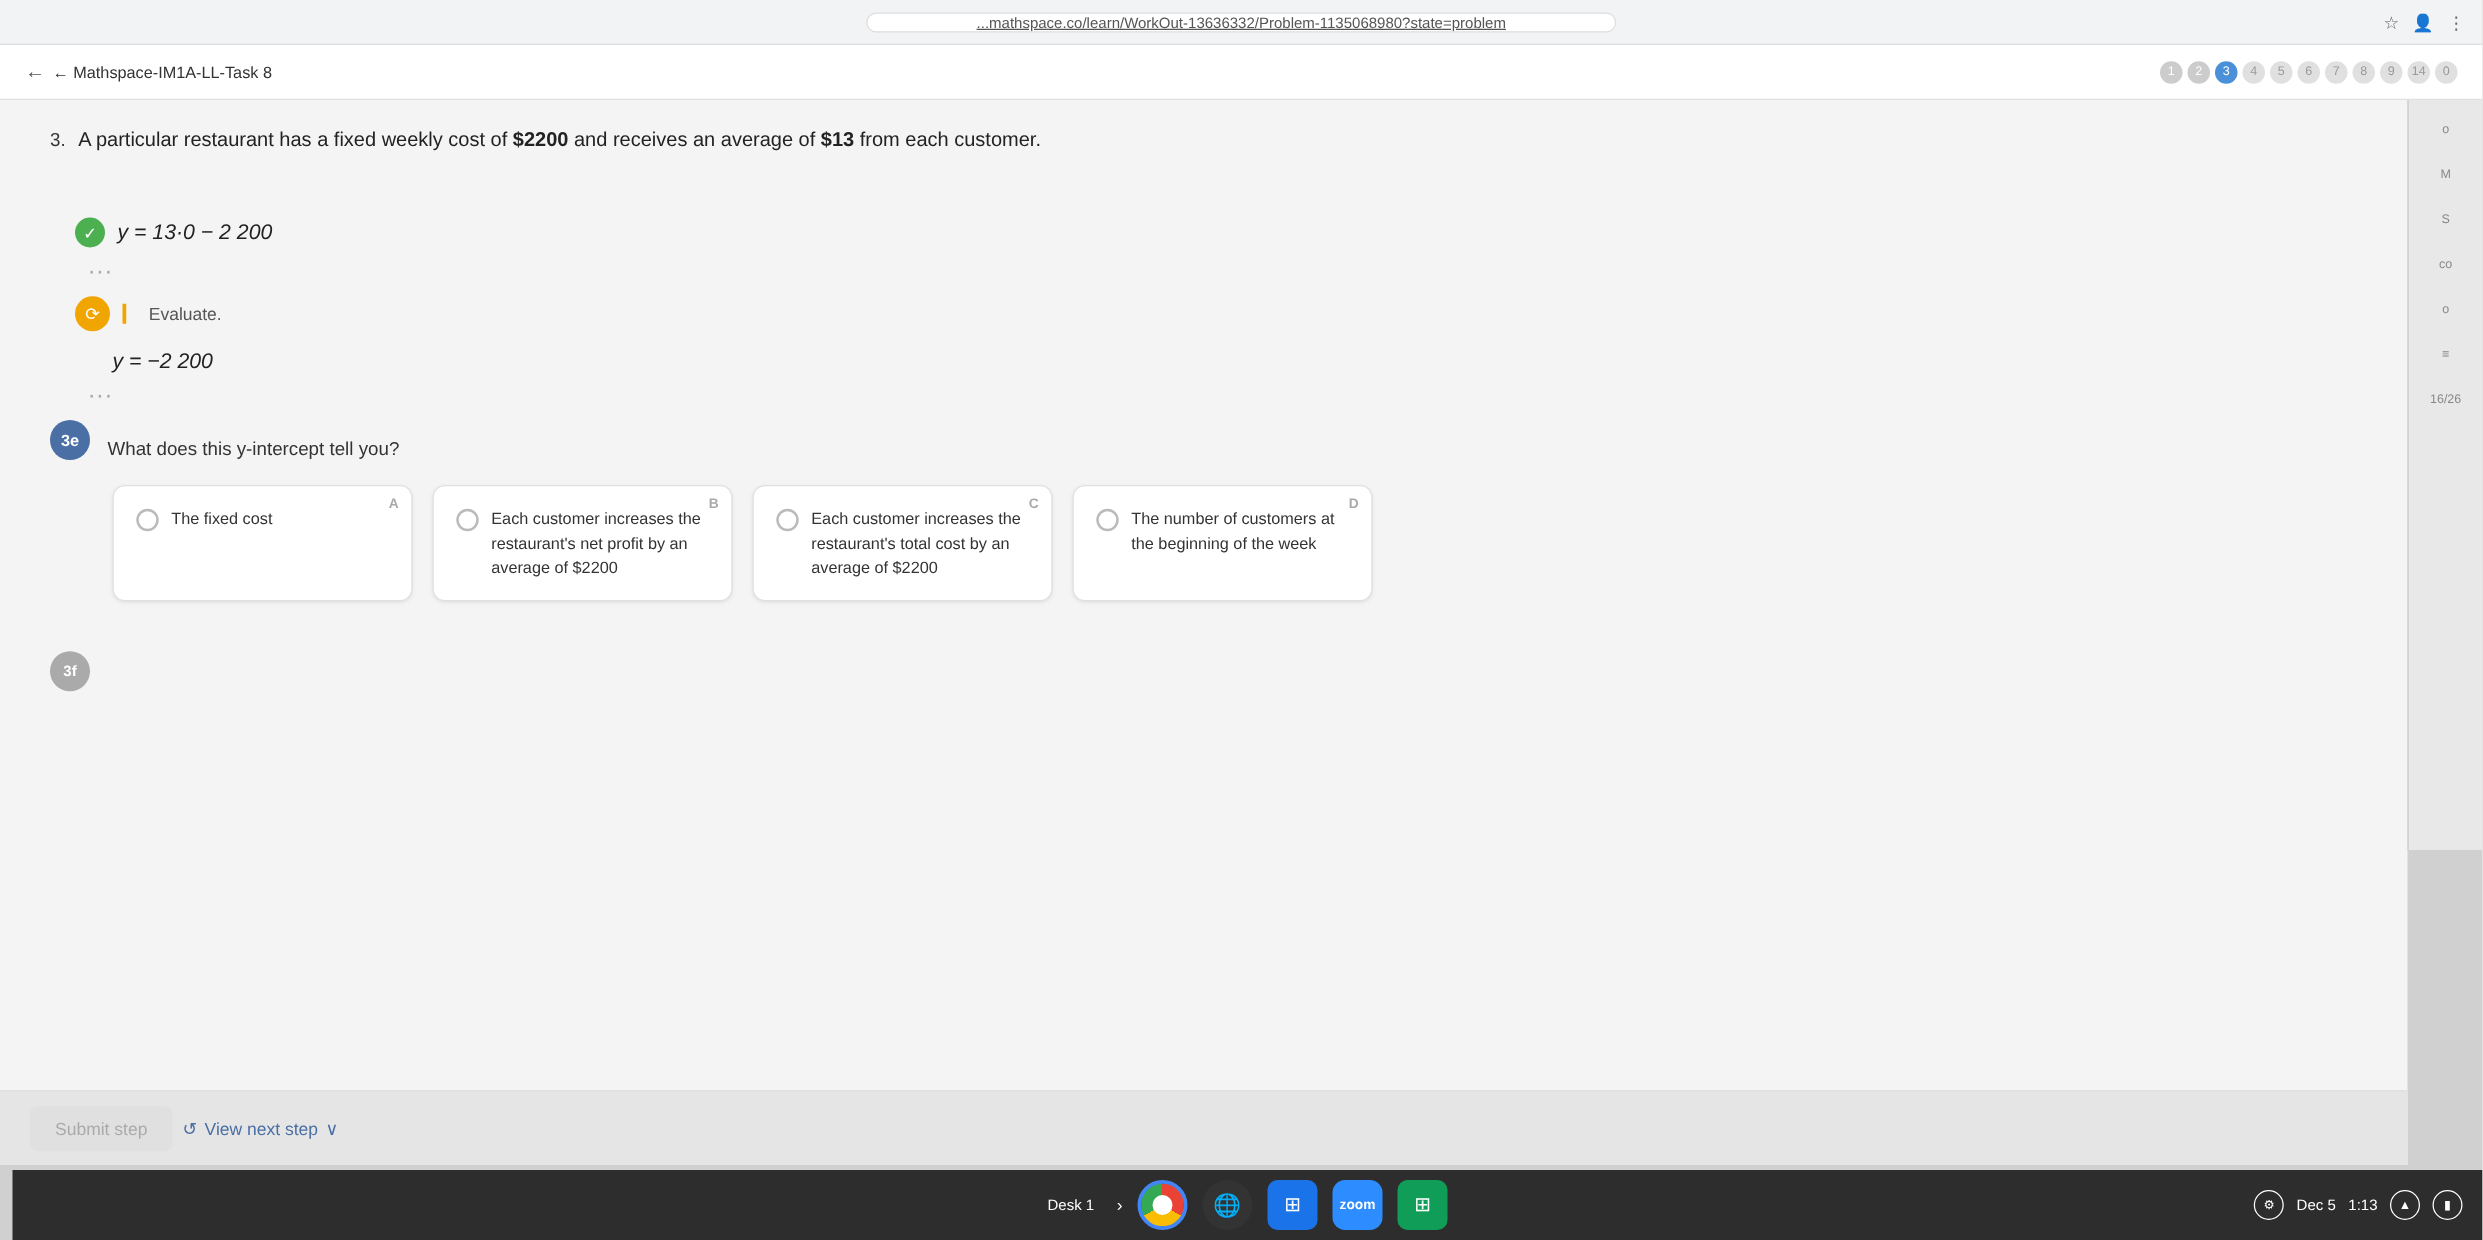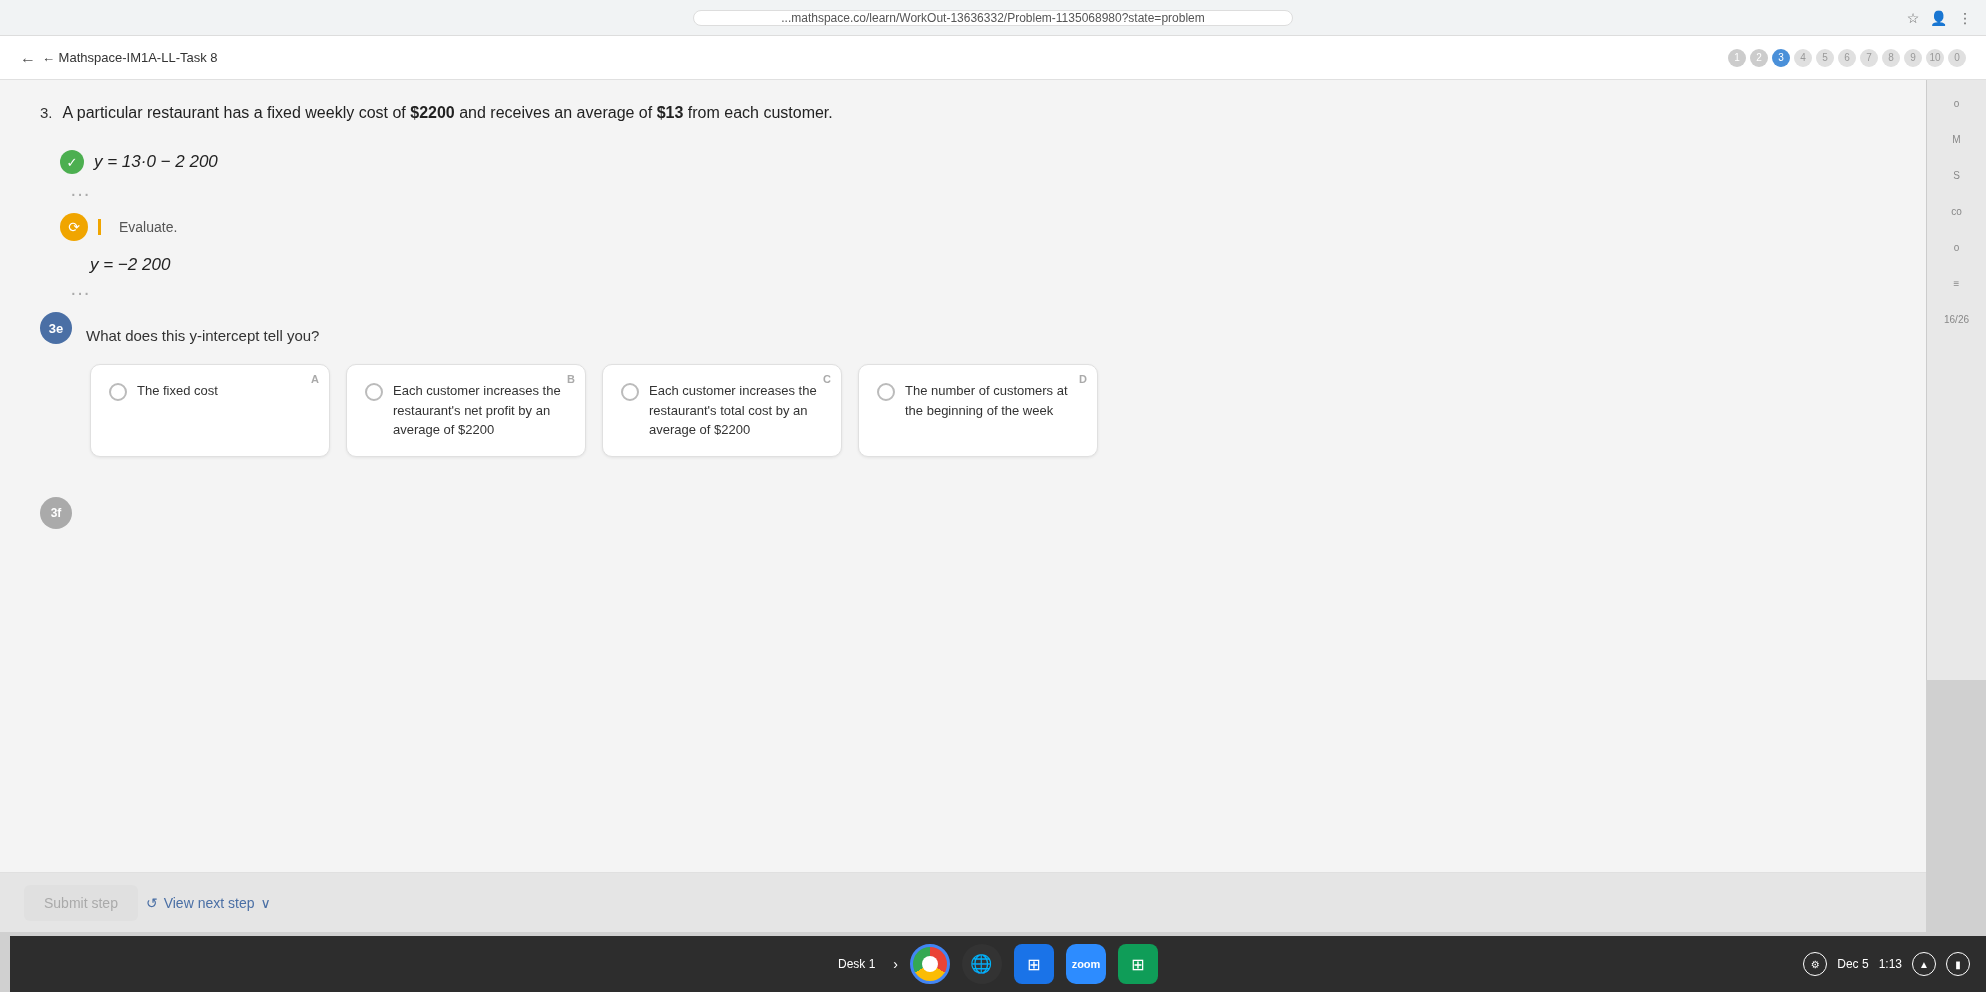--- a/index.html
+++ b/index.html
@@ -29,20 +29,21 @@
       left: 50%;
       transform: translateX(-50%);
       background: white;
       border-radius: 20px;
       padding: 0 16px;
       font-size: 12px;
       color: #555;
       width: 600px;
       text-align: center;
       border: 1px solid #ddd;
+      text-decoration: underline;
     }
 
     .browser-icons-right {
       margin-left: auto;
       display: flex;
       gap: 8px;
       align-items: center;
     }
 
     .browser-icon {
@@ -152,21 +153,21 @@
     .question-number {
       font-size: 15px;
       color: #333;
       font-weight: 500;
       margin-bottom: 10px;
     }
 
     .question-text {
       font-size: 16px;
       color: #222;
-      margin-bottom: 12px;
+      margin-bottom: 36px;
       font-weight: 400;
     }
 
     .question-text strong {
       font-weight: 600;
     }
 
     
     .answer-row {
       display: flex;
@@ -466,21 +467,21 @@
   <div class="progress-row">
     <div class="progress-dot completed">1</div>
     <div class="progress-dot completed">2</div>
     <div class="progress-dot active">3</div>
     <div class="progress-dot">4</div>
     <div class="progress-dot">5</div>
     <div class="progress-dot">6</div>
     <div class="progress-dot">7</div>
     <div class="progress-dot">8</div>
     <div class="progress-dot">9</div>
-    <div class="progress-dot">10</div>
+    <div class="progress-dot">14</div>
     <div class="progress-dot">0</div>
   </div>
 </div>
 
 <div class="right-panel">
   <div class="right-panel-item">o</div>
   <div class="right-panel-item">M</div>
   <div class="right-panel-item">S</div>
   <div class="right-panel-item">co</div>
   <div class="right-panel-item">o</div>

